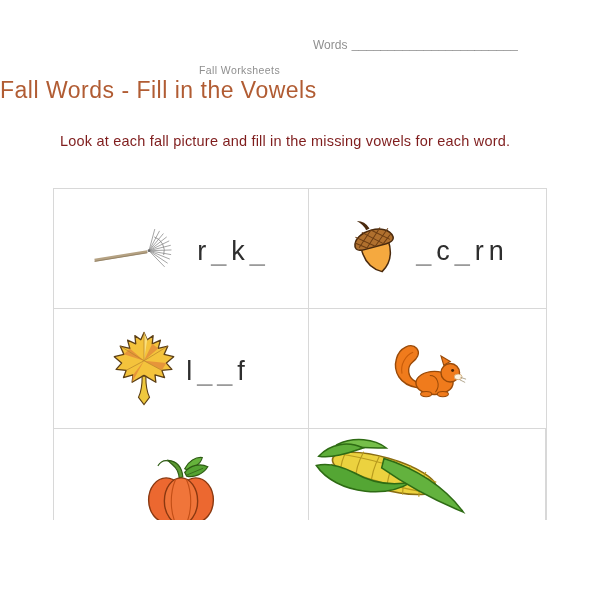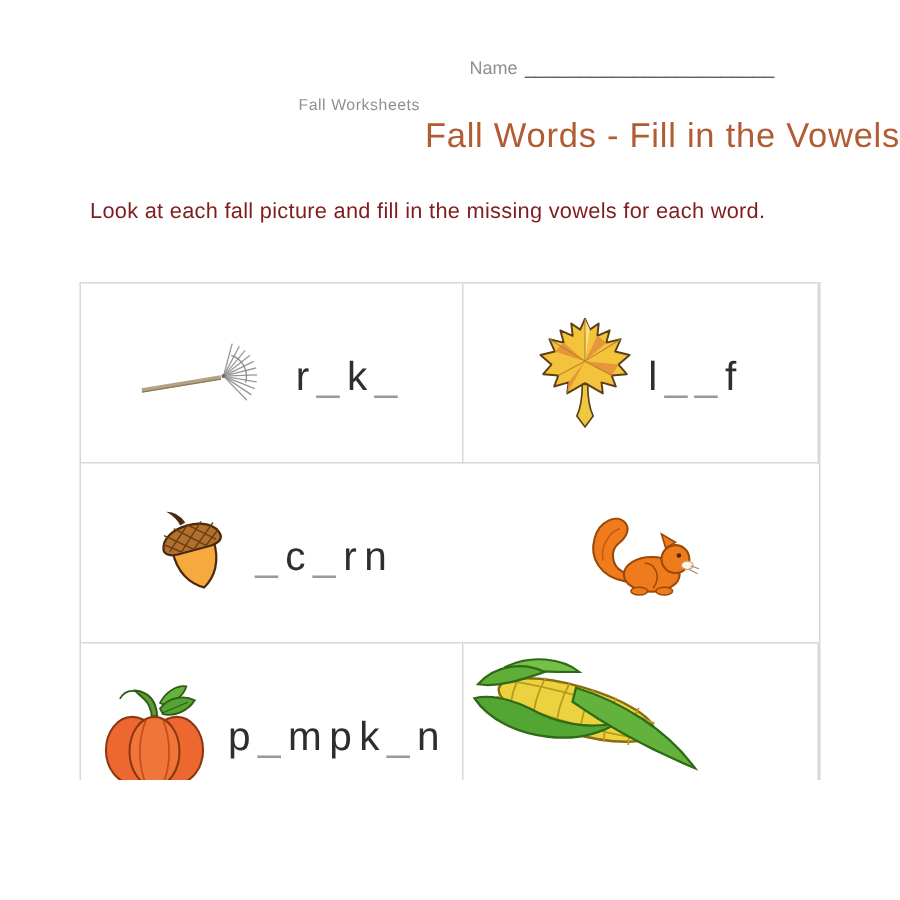--- a/index.html
+++ b/index.html
@@ -3,24 +3,24 @@
 <meta charset="utf-8">
 <style>
   * { box-sizing: border-box; }
   html, body { margin: 0; padding: 0; }
   body {
     width: 600px; height: 600px; position: relative; overflow: hidden;
     background: #ffffff;
     font-family: "Liberation Sans", sans-serif;
   }
   .name-row { position: absolute; top: 37px; left: 313px; font-size: 12px; color: #8f8f8f; white-space: nowrap; }
-  .name-line { font-size: 13px; color: #4c4c4c; margin-left: 5px; letter-spacing: 0; }
+  .name-line { font-size: 13px; color: #4c4c4c; margin-left: 5px; letter-spacing: 0; font-style: italic; }
   .kicker { position: absolute; top: 64px; left: 0; width: 479px; text-align: center;
             font-size: 10.5px; color: #8f8f8f; letter-spacing: 0.4px; }
-  .title { position: absolute; top: 77px; left: 0; width: 600px; text-align: right;
+  .title { position: absolute; top: 77px; left: 0; width: 600px; text-align: left;
            font-size: 23px; color: #b15c33; letter-spacing: 0.5px; }
   .instructions { position: absolute; top: 129px; left: 60px; width: 488px;
                   font-size: 14.5px; line-height: 25px; color: #7f1d1d; letter-spacing: 0.2px; }
   .worksheet-table {
     position: absolute; left: 53px; top: 188px; width: 494px; height: 332px;
     border: 1px solid #d8d8d8; border-bottom: none;
     display: grid; grid-template-columns: 255px 1fr; grid-auto-rows: 120px;
     overflow: hidden; background: #fff;
   }
   .cell { display: flex; align-items: center; justify-content: center; gap: 10px;
@@ -31,21 +31,21 @@
   .cell.partial .inset { margin-left: 28px; }
   .word { font-size: 27px; letter-spacing: 5px; white-space: nowrap; line-height: 1; padding-top: 6px; }
   .word .ltr { color: #2e2e2e; }
   .word .blank { color: #9a9a9a; }
   svg { display: block; }
 </style>
 </head>
 <body>
 
 <div class="name-row">
-  <span>Name</span><span class="name-line">_______________________</span>
+  <span>Words</span><span class="name-line">_______________________</span>
 </div>
 
 <div class="kicker">Fall Worksheets</div>
 <div class="title">Fall Words - Fill in the Vowels</div>
 <div class="instructions">Look at each fall picture and fill in the missing vowels for each word.</div>
 
 <div class="worksheet-table">
 
   <div class="cell left">
     <span>
@@ -65,44 +65,20 @@
           <path d="M66 27 L87.6 41.5"></path>
             <path d="M66 27 L84.1 45.7"></path>
         </g>
         <path d="M72 11 A 17 17 0 0 1 83 32" fill="none" stroke="#8a8a8a" stroke-width="1"></path>
         <circle cx="66" cy="27" r="1.6" fill="#6e6e6e"></circle>
       </svg>
     </span>
     <span class="word"><span class="ltr">r</span><span class="blank">_</span><span class="ltr">k</span><span class="blank">_</span></span>
   </div>
 
-  <div class="cell left">
-    <span>
-      <svg width="64" height="80" viewBox="0 0 70 86">
-        <path d="M35 3 L38.5 11 L45 6.5 L44 15.5 L53 11.5 L50.5 20.5 L61 18 L57 27 L67.5 29.5 L59.5 36.5 L65.5 43.5 L54.5 44.5 L57.5 52.5 L47 49.5 L48 57.5 L35 50 L22 57.5 L23 49.5 L12.5 52.5 L15.5 44.5 L4.5 43.5 L10.5 36.5 L2.5 29.5 L13 27 L9 18 L19.5 20.5 L17 11.5 L26 15.5 L25 6.5 L31.5 11 Z" fill="#f4c33c" stroke="#5c3f16" stroke-width="1.4" stroke-linejoin="round"></path>
-        <g fill="#e6953a">
-          <polygon points="35,34 59.5,36.5 54.5,44.5"></polygon>
-          <polygon points="35,34 13,27 19.5,20.5"></polygon>
-          <polygon points="35,34 44,15.5 50.5,20.5"></polygon>
-          <polygon points="35,34 22,57.5 23,49.5"></polygon>
-        </g>
-        <polygon points="35,34 35,3 38.5,11" fill="#fbdf7a"></polygon>
-        <g stroke="#b8852b" stroke-width="0.8">
-          <path d="M35 34 L35 3"></path>
-            <path d="M35 34 L61 18"></path>
-            <path d="M35 34 L9 18"></path>
-          <path d="M35 34 L15.5 44.5"></path>
-            <path d="M35 34 L54.5 44.5"></path>
-        </g>
-        <path d="M33 51 C33 62 31 70 29 74 L35 82 L41 74 C39 70 37 62 37 51 Z" fill="#eec83e" stroke="#5c3f16" stroke-width="1.2"></path>
-      </svg>
-    </span>
-    <span class="word"><span class="ltr">l</span><span class="blank">_</span><span class="blank">_</span><span class="ltr">f</span></span>
-  </div>
-
   <div class="cell">
     <span>
       <svg width="60" height="70" viewBox="0 0 64 72">
         <g transform="rotate(-15 32 36)">
           <path d="M17 30 C16 46 23 56 32 61 C41 56 48 46 47 30 Z" fill="#f5a93f" stroke="#4a2a0e" stroke-width="1.6"></path>
           <path d="M31 13 Q28 4 20 2 Q26 8 27 14 Z" fill="#4a2a0e"></path>
           <path d="M11 28 C13 11 51 11 53 28 C53 32 48 33.5 44 33.5 L20 33.5 C16 33.5 11 32 11 28 Z" fill="#b0702e" stroke="#4a2a0e" stroke-width="1.6"></path>
           <g stroke="#6b3c12" stroke-width="1" fill="none">
             <path d="M15 30 L32 15"></path>
               <path d="M23 32.5 L42 15"></path>
@@ -112,20 +88,44 @@
               <path d="M41 32.5 L22 15"></path>
               <path d="M32 33 L14 18"></path>
               <path d="M23 32.5 L12 24"></path>
           </g>
         </g>
       </svg>
     </span>
     <span class="word"><span class="blank">_</span><span class="ltr">c</span><span class="blank">_</span><span class="ltr">r</span><span class="ltr">n</span></span>
   </div>
 
+  <div class="cell left">
+    <span>
+      <svg width="64" height="80" viewBox="0 0 70 86">
+        <path d="M35 3 L38.5 11 L45 6.5 L44 15.5 L53 11.5 L50.5 20.5 L61 18 L57 27 L67.5 29.5 L59.5 36.5 L65.5 43.5 L54.5 44.5 L57.5 52.5 L47 49.5 L48 57.5 L35 50 L22 57.5 L23 49.5 L12.5 52.5 L15.5 44.5 L4.5 43.5 L10.5 36.5 L2.5 29.5 L13 27 L9 18 L19.5 20.5 L17 11.5 L26 15.5 L25 6.5 L31.5 11 Z" fill="#f4c33c" stroke="#5c3f16" stroke-width="1.4" stroke-linejoin="round"></path>
+        <g fill="#e6953a">
+          <polygon points="35,34 59.5,36.5 54.5,44.5"></polygon>
+          <polygon points="35,34 13,27 19.5,20.5"></polygon>
+          <polygon points="35,34 44,15.5 50.5,20.5"></polygon>
+          <polygon points="35,34 22,57.5 23,49.5"></polygon>
+        </g>
+        <polygon points="35,34 35,3 38.5,11" fill="#fbdf7a"></polygon>
+        <g stroke="#b8852b" stroke-width="0.8">
+          <path d="M35 34 L35 3"></path>
+            <path d="M35 34 L61 18"></path>
+            <path d="M35 34 L9 18"></path>
+          <path d="M35 34 L15.5 44.5"></path>
+            <path d="M35 34 L54.5 44.5"></path>
+        </g>
+        <path d="M33 51 C33 62 31 70 29 74 L35 82 L41 74 C39 70 37 62 37 51 Z" fill="#eec83e" stroke="#5c3f16" stroke-width="1.2"></path>
+      </svg>
+    </span>
+    <span class="word"><span class="ltr">l</span><span class="blank">_</span><span class="blank">_</span><span class="ltr">f</span></span>
+  </div>
+
   <div class="cell">
     <span>
       <svg width="78" height="66" viewBox="0 0 84 70">
         <path d="M30 55 C12 52 4 38 8 24 C11 12 24 6 30 13 C34 18 30 24 25 28 C19 33 20 44 28 48 C31 50 33 52 32 55 Z" fill="#f07b1c" stroke="#9a4a08" stroke-width="1.5"></path>
         <path d="M14 40 C12 30 18 20 26 17" fill="none" stroke="#c85c0a" stroke-width="1.2"></path>
         <ellipse cx="49" cy="50" rx="20" ry="12.5" fill="#f07b1c" stroke="#9a4a08" stroke-width="1.5"></ellipse>
         <path d="M44 42 C52 42 56 52 50 60" fill="none" stroke="#9a4a08" stroke-width="1.1"></path>
         <path d="M59 31 L56 21 L66 27 Z" fill="#f07b1c" stroke="#9a4a08" stroke-width="1.2"></path>
         <circle cx="66" cy="39" r="10" fill="#f07b1c" stroke="#9a4a08" stroke-width="1.5"></circle>
         <circle cx="68.5" cy="36.5" r="1.6" fill="#4a2506"></circle>
@@ -145,21 +145,20 @@
         <path d="M46 22 C52 14 63 12 71 16 C66 24 56 28 48 26 Z" fill="#55a332" stroke="#2e5c14" stroke-width="1.3"></path>
         <path d="M48 25 L66 17.5" stroke="#2e5c14" stroke-width="0.8"></path>
         <path d="M44 27 C43 16 38 10 28 9 C31 13 36 15 38 20 C39.5 23.5 40 26 40 28 Z" fill="#5d9a33" stroke="#2e5c14" stroke-width="1.3"></path>
         <ellipse cx="26" cy="52" rx="19" ry="24" fill="#ec6830" stroke="#8a3810" stroke-width="1.5"></ellipse>
         <ellipse cx="58" cy="52" rx="19" ry="24" fill="#ec6830" stroke="#8a3810" stroke-width="1.5"></ellipse>
         <ellipse cx="42" cy="53" rx="18" ry="25" fill="#f0753a" stroke="#8a3810" stroke-width="1.5"></ellipse>
         <path d="M36 30 C30 44 30 63 36 77" fill="none" stroke="#c24e16" stroke-width="1.2"></path>
         <path d="M48 30 C54 44 54 63 48 77" fill="none" stroke="#c24e16" stroke-width="1.2"></path>
       </svg>
     </span>
-    <span class="word"><span class="ltr">p</span><span class="blank">_</span><span class="ltr">m</span><span class="ltr">p</span><span class="ltr">k</span><span class="blank">_</span><span class="ltr">n</span></span>
   </div>
 
 
   <div class="cell left partial left-pad">
     <span>
       <svg width="175" height="85" viewBox="0 0 150 72">
         <g transform="rotate(16 30 20)">
           <ellipse cx="62" cy="22" rx="46" ry="13.5" fill="#ecd23f" stroke="#8a6d12" stroke-width="1.4"></ellipse>
           <g stroke="#b89a1e" stroke-width="1" fill="none">
             <path d="M26 11 C24 18 24 26 26 33"></path>

